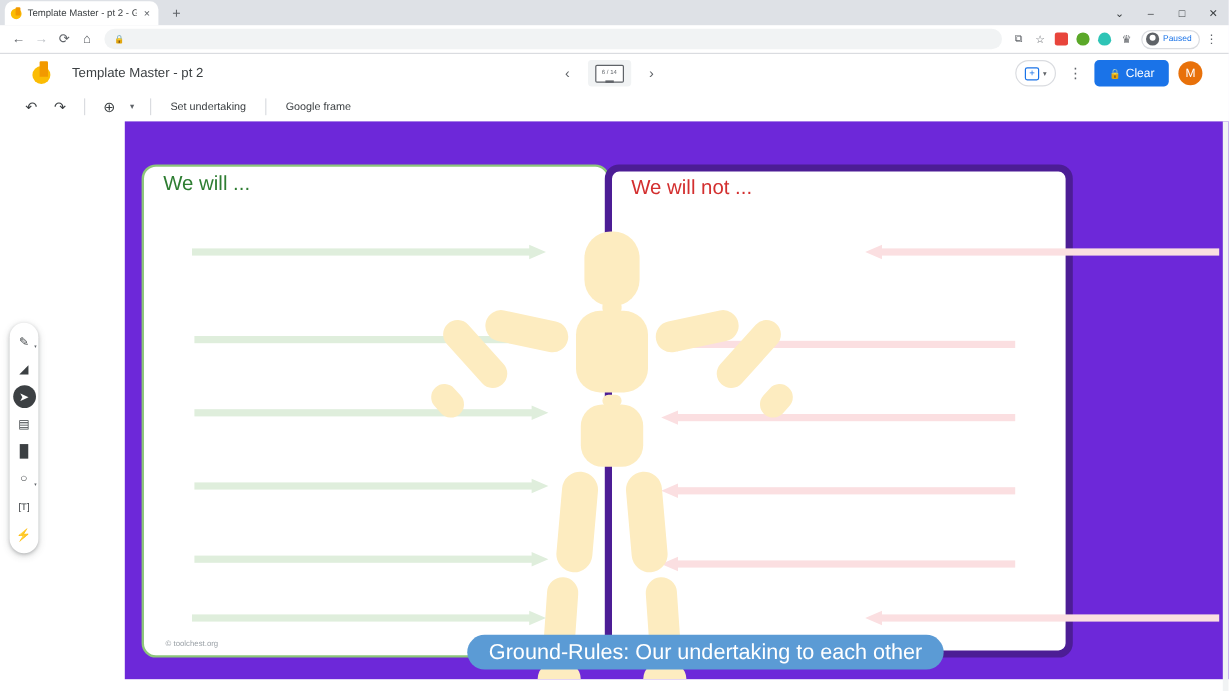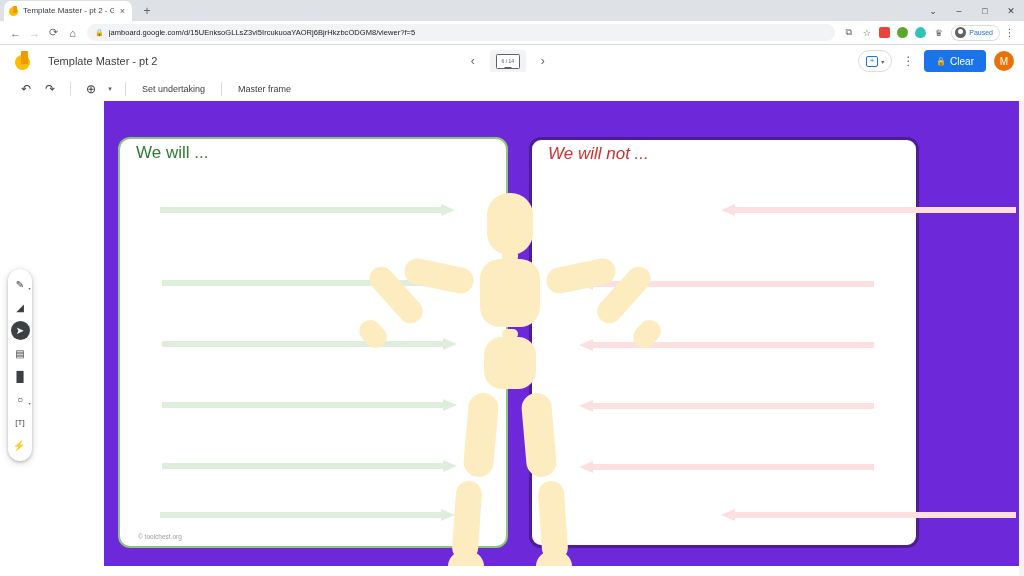--- a/index.html
+++ b/index.html
@@ -93,21 +93,21 @@
   .kebab {
     width: 17px; height: 17px; display:flex;align-items:center;justify-content:center;
     font-size: 10px; color: #5f6368; letter-spacing: 0;
   }
 
   
   .app { flex: 1; display: flex; flex-direction: column; background: #fff; position: relative; }
 
   .app-header {
     height: 32px; display: flex; align-items: center;
-    padding: 0 10px; flex: 0 0 32px; gap: 8px;
+    padding: 0 22px; flex: 0 0 32px; gap: 8px;
   }
   .jb-logo { width: 18px; height: 20px; position: relative; flex: 0 0 18px; margin-left: 4px;}
   .jb-logo .circ {
     position: absolute; left: 1px; bottom: 1px; width: 15px; height: 15px;
     border-radius: 50%; background: #fbbc04;
   }
   .jb-logo .rect {
     position: absolute; left: 7px; top: 0px; width: 7px; height: 13px;
     background: #f29900; border-radius: 1px 1px 0 0;
   }
@@ -189,21 +189,21 @@
   .canvas-wrap { flex: 1; position: relative; background: #fff; overflow: hidden; }
   .jam-canvas {
     position: absolute; left: 104px; top: 0px; width: 968px; height: 465px;
     background: #6d28d9;
   }
 
   .panel {
     position: absolute; top: 36px; background: #fff; border-radius: 12px;
   }
   .panel.left  { left: 14px;  width: 390px; height: 411px; border: 2px solid #8dc67b; }
-  .panel.right { left: 425px; width: 390px; height: 411px; border: 3px solid #4c1d95; font-style: italic; }
+  .panel.right { left: 400px; width: 390px; height: 411px; border: 6px solid #4c1d95; }
   .panel-title {
     position: absolute; left: 16px; top: 4px; font-size: 17px; font-weight: 400;
   }
   .panel.left  .panel-title { color: #2e7d32; }
   .panel.right .panel-title { color: #d32f2f; }
 
   .copyright {
     position: absolute; left: 18px; bottom: 6px; font-size: 6.5px; color: #9aa0a6;
   }
 
@@ -264,21 +264,20 @@
     </div>
   </div>
 
   <div class="toolbar">
     <span class="nav-btn">←</span>
     <span class="nav-btn disabled">→</span>
     <span class="nav-btn">⟳</span>
     <span class="nav-btn">⌂</span>
     <div class="omnibox">
       <span class="lock-ico">🔒</span>
-      <span class="omnibox-url" title="Search Google or type a URL">jamboard.google.com/d/15UEnksoGLLsZ3vi5IrcukuoaYAORj6BjrHkzbcODGM8/viewer?f=5</span>
     </div>
     <div class="ext-area">
       <span class="ext">⧉</span>
       <span class="ext">☆</span>
       <span class="ext">
           <span class="ext-sq" style="background:#e8453c"></span>
         </span>
       <span class="ext">
           <span class="ext-sq" style="background:#5ba829;border-radius:50%"></span>
         </span>
@@ -330,21 +329,21 @@
 
     <div class="app-toolbar">
       <span class="tb-btn">↶</span>
       <span class="tb-btn">↷</span>
       <span class="tb-sep"></span>
       <span class="tb-btn">⊕</span>
       <span class="tb-caret">▾</span>
       <span class="tb-sep"></span>
       <span class="tb-text">Set undertaking</span>
       <span class="tb-sep"></span>
-      <span class="tb-text">Master frame</span>
+      <span class="tb-text">Google frame</span>
     </div>
 
     <div class="canvas-wrap">
 
       <div class="tool-rail">
         <span class="tool">✎<span class="mini-caret">▾</span></span>
         <span class="tool">◢</span>
         <span class="tool active">➤</span>
         <span class="tool">▤</span>
         <span class="tool">█</span>
@@ -443,19 +442,20 @@
 
             <rect x="350" y="380" width="26" height="80" rx="13" transform="rotate(4 363 420)"></rect>
 
             <rect x="436" y="380" width="26" height="80" rx="13" transform="rotate(-4 449 420)"></rect>
 
             <path d="M344 465 a18 16 0 0 1 36 0 z"></path>
             <path d="M432 465 a18 16 0 0 1 36 0 z"></path>
           </g>
         </svg>
 
+        <div class="banner">Ground-Rules: Our undertaking to each other</div>
       </div>
 
       <div class="scroll-track"></div>
     </div>
 
   </div>
 </div>
 
 </body></html>

